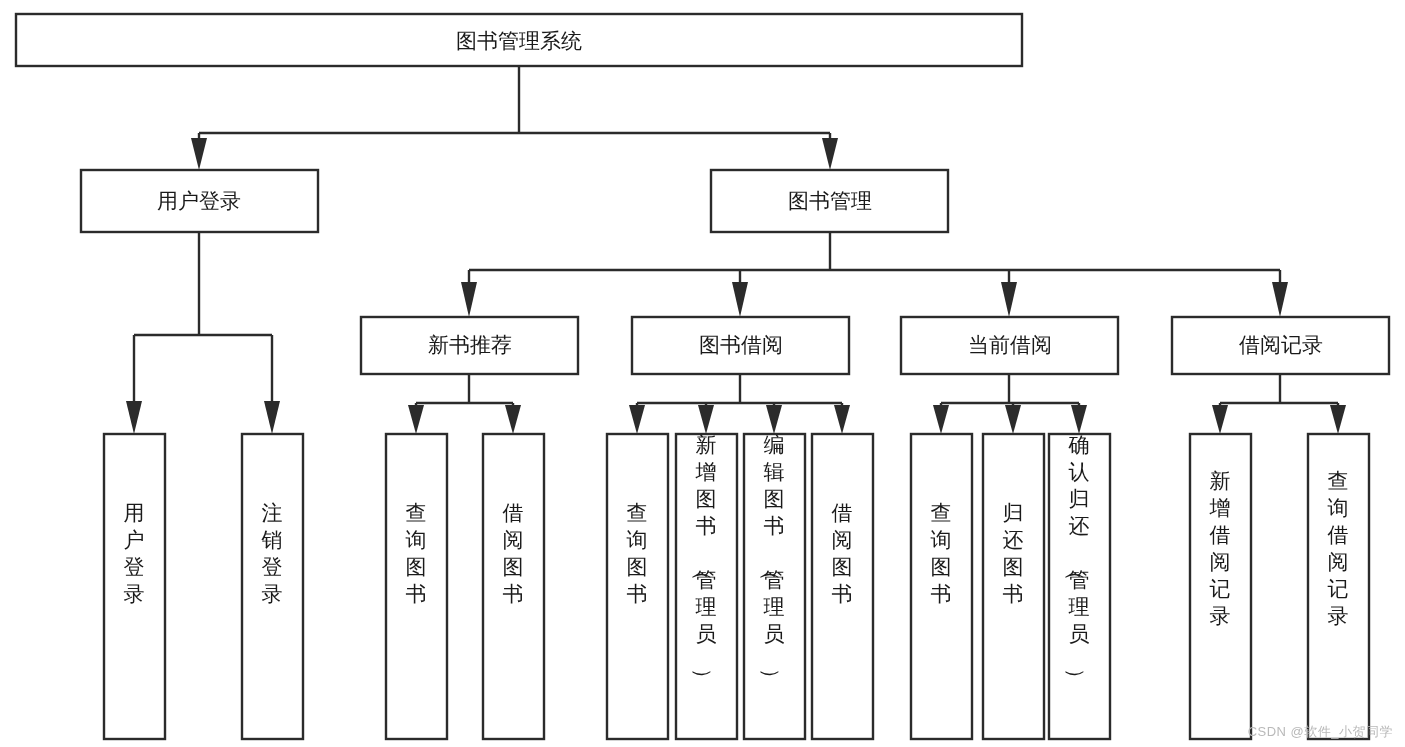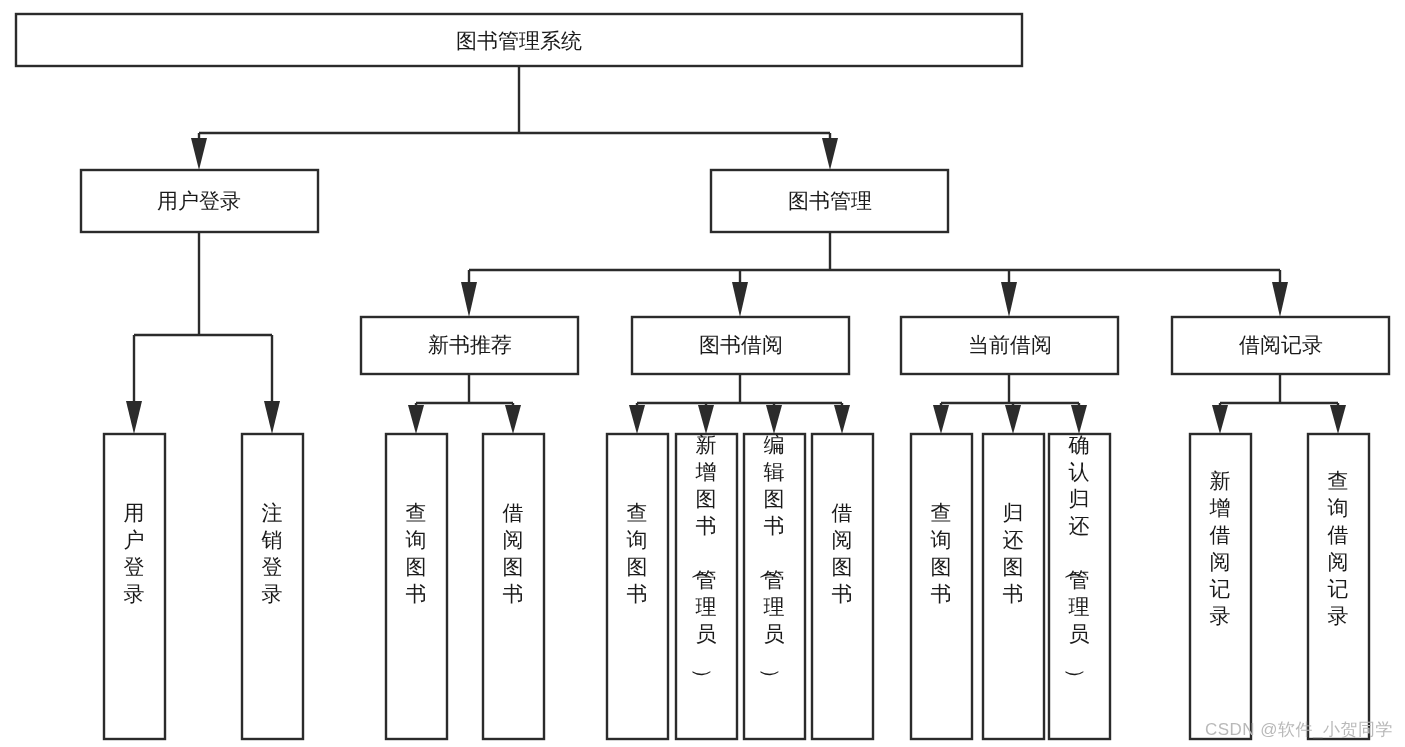--- a/index.html
+++ b/index.html
@@ -50,21 +50,21 @@
     font-family: "Liberation Sans", "DejaVu Sans", sans-serif;
     font-size: 21px;
     fill: #1a1a1a;
     text-anchor: middle;
   }
   .watermark {
     position: absolute;
     right: 12px;
     bottom: 6px;
     font-family: "Liberation Sans", "DejaVu Sans", sans-serif;
-    font-size: 17px;
+    font-size: 13px;
     color: #b9b9b9;
     white-space: nowrap;
     letter-spacing: 0.5px;
     pointer-events: none;
   }
 </style>
 </head>
 <body>
 
 <div id="stage">

